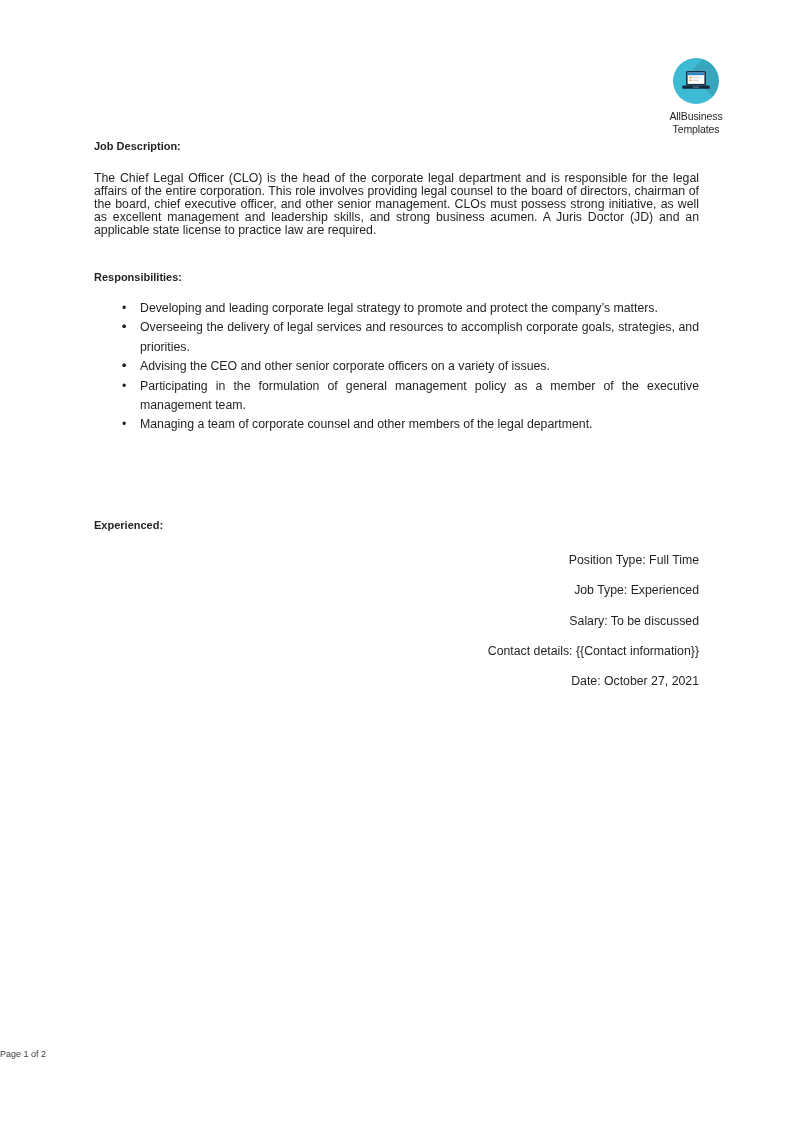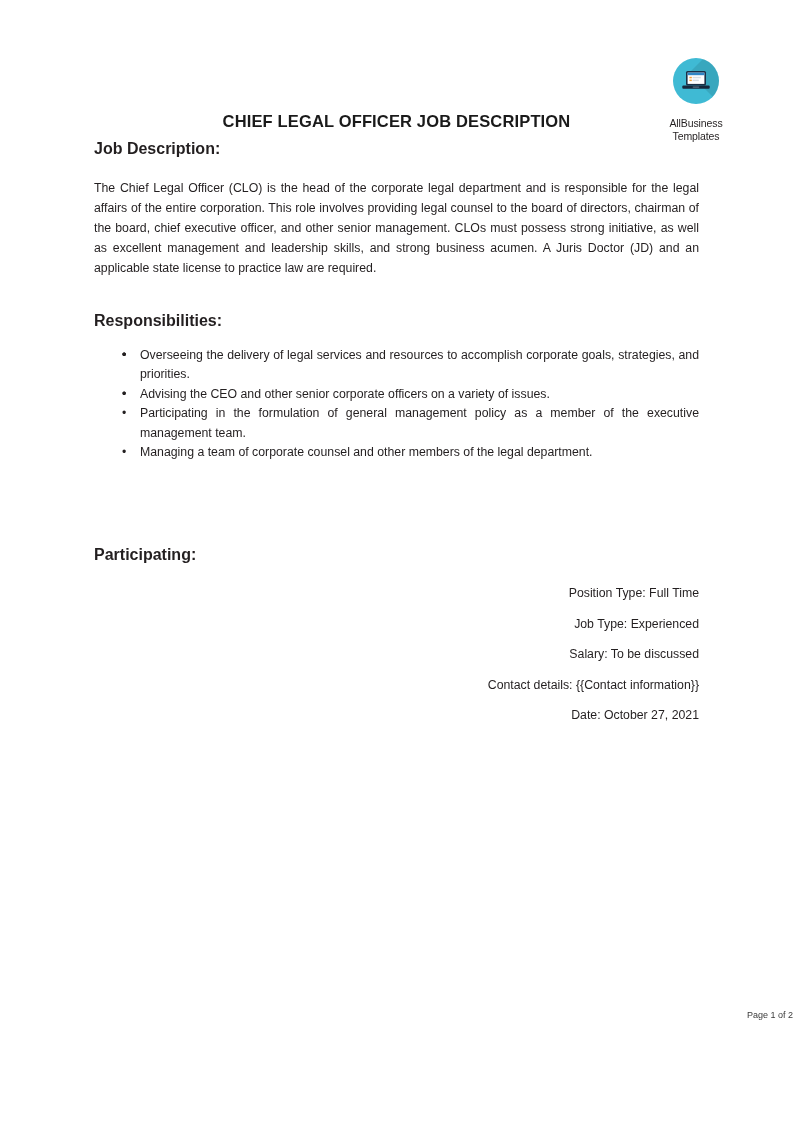--- a/index.html
+++ b/index.html
@@ -54,21 +54,21 @@
     background: rgba(0,0,0,0.10);
     transform: rotate(-45deg);
     transform-origin: 0 0;
   }
   .logo-svg {
     position: absolute;
     left: 0;
     top: 0;
   }
   .logo-text {
-    margin-top: 13px;
+    margin-top: 6px;
     font-size: 10.5px;
     line-height: 12.5px;
     color: #231f20;
     letter-spacing: -0.1px;
   }
 
   
   .doc-title {
     position: absolute;
     top: 112px;
@@ -83,29 +83,29 @@
 
   
   .content {
     position: absolute;
     left: 94px;
     top: 140px;
     width: 605px;
   }
 
   h2.section {
-    font-size: 16px;
+    font-size: 11px;
     font-weight: bold;
     margin: 0;
     color: #231f20;
   }
 
   p.para {
     font-size: 12.3px;
-    line-height: 20px;
+    line-height: 13px;
     margin: 0;
     text-align: justify;
     color: #231f20;
   }
   .spacer-16 { height: 16px; }
   .spacer-20 { height: 20px; }
   .spacer-30 { height: 30px; }
   .spacer-34 { height: 34px; }
 
   ul.bullets {
@@ -136,23 +136,23 @@
     margin: 0 0 11px 0;
     color: #231f20;
     text-align: right;
   }
   .req-line:last-child { margin-bottom: 0; }
 
   
   .footer {
     position: absolute;
     left: 0;
-    top: 1010px;
+    top: 1049px;
     width: 793px;
-    text-align: right;
+    text-align: left;
     font-size: 9px;
     color: #3a3a3a;
   }
 </style>
 </head>
 <body>
 
 <div class="page">
 
   <div class="logo-block">
@@ -171,49 +171,48 @@
           <rect x="19.6" y="28.4" width="6.8" height="1.4" rx="0.7" fill="#5b6b7c"></rect>
         </svg>
       </span>
     </div>
     <div class="logo-text">
       <div>AllBusiness</div>
       <div>Templates</div>
     </div>
   </div>
 
-  <div class="doc-title">CHIEF LEGAL OFFICER JOB DESCRIPTION</div>
 
   <div class="content">
 
     <h2 class="section">Job Description:</h2>
     <div class="spacer-20"></div>
     <p class="para">The Chief Legal Officer (CLO) is the head of the corporate legal department and is responsible for the legal affairs of the entire corporation. This role involves providing legal counsel to the board of directors, chairman of the board, chief executive officer, and other senior management. CLOs must possess strong initiative, as well as excellent management and leadership skills, and strong business acumen. A Juris Doctor (JD) and an applicable state license to practice law are required.</p>
 
     <div class="spacer-34"></div>
 
     <h2 class="section">Responsibilities:</h2>
     <div class="spacer-16"></div>
     <ul class="bullets">
-      <li><span class="bullet-dot">•</span></li>
+      <li><span class="bullet-dot">•</span><span>Developing and leading corporate legal strategy to promote and protect the company’s matters.</span></li>
       <li><span class="bullet-dot">•</span></li>
       <li><span class="bullet-dot">•</span><span>Overseeing the delivery of legal services and resources to accomplish corporate goals, strategies, and priorities.</span></li>
       <li><span class="bullet-dot">•</span></li>
       <li><span class="bullet-dot">•</span><span>Advising the CEO and other senior corporate officers on a variety of issues.</span></li>
       <li><span class="bullet-dot">•</span><span>Participating in the formulation of general management policy as a member of the executive management team.</span></li>
       <li><span class="bullet-dot">•</span><span>Managing a team of corporate counsel and other members of the legal department.</span></li>
     </ul>
 
     <div class="spacer-30"></div>
 
     <div class="spacer-20"></div>
 
     <div class="spacer-34"></div>
 
-    <h2 class="section">Participating:</h2>
+    <h2 class="section">Experienced:</h2>
     <div class="spacer-20"></div>
     <div>
       <p class="req-line">Position Type: Full Time</p>
       <p class="req-line">Job Type: Experienced</p>
       <p class="req-line">Salary: To be discussed</p>
       <p class="req-line">Contact details: {{Contact information}}</p>
       <p class="req-line">Date:  October 27, 2021</p>
     </div>
 
   </div>

